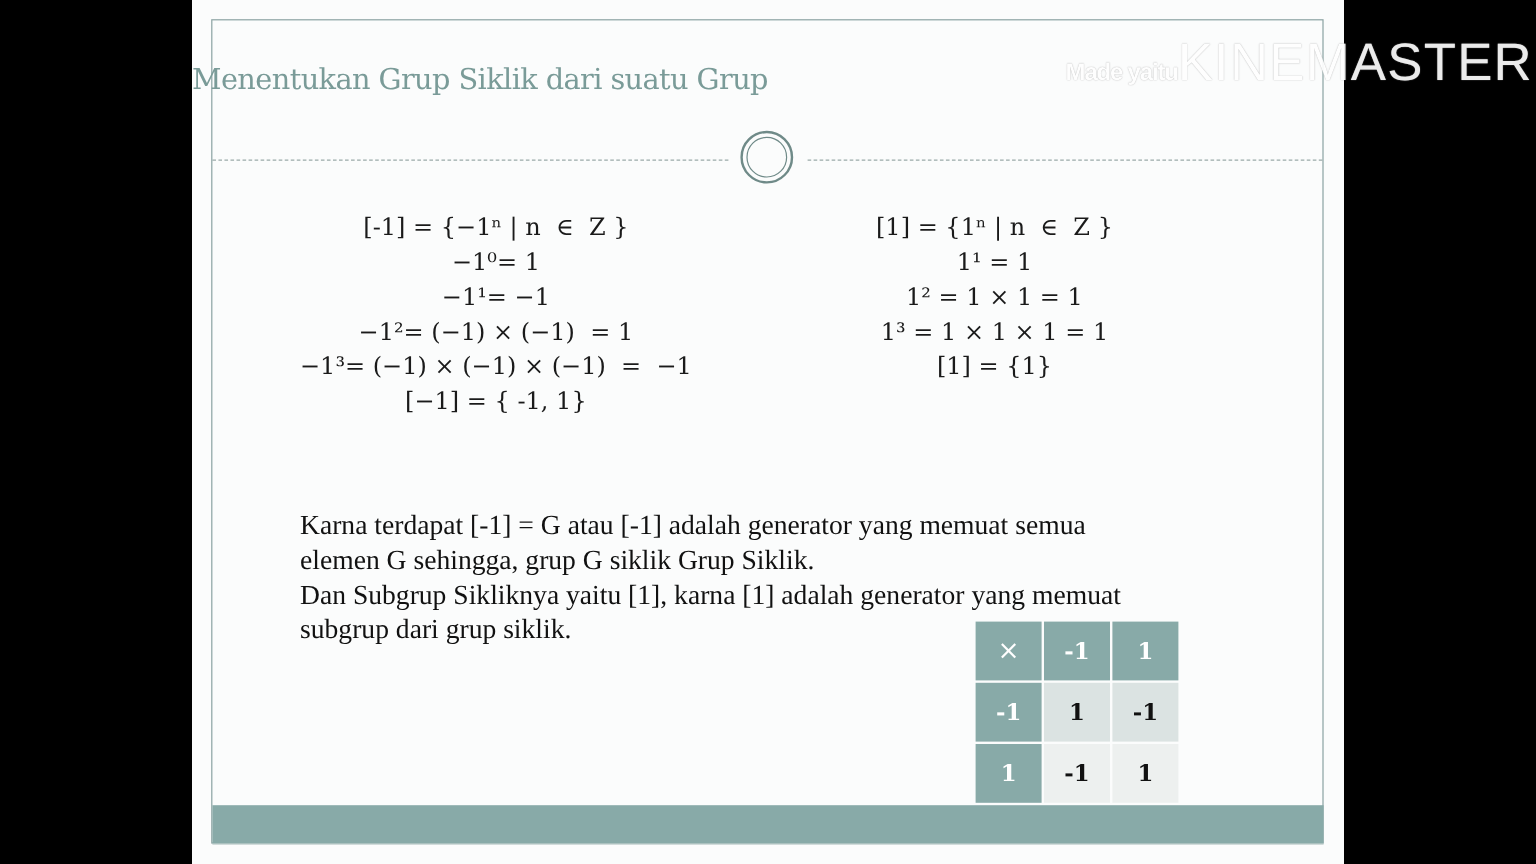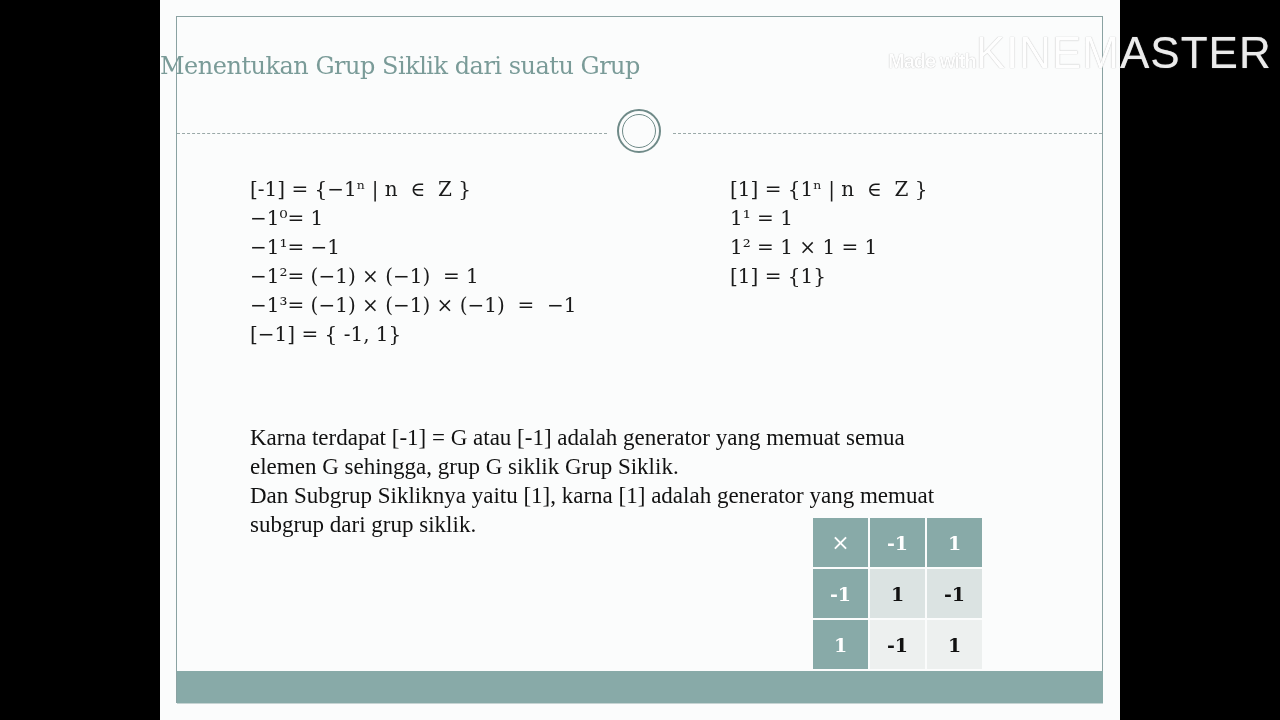--- a/index.html
+++ b/index.html
@@ -5,21 +5,21 @@
   html, body { margin:0; padding:0; }
   body { width:1280px; height:720px; background:#000; position:relative; overflow:hidden; font-family:"DejaVu Serif", serif; }
   .slide-area { position:absolute; left:160px; top:0; width:960px; height:720px; background:#fbfcfc; }
   .slide-frame { position:absolute; left:16px; top:16px; width:927px; height:687px; border:1px solid #8aa2a2; box-sizing:border-box; }
   .title { position:absolute; left:0; width:804px; top:52px; text-align:left; font-family:"DejaVu Serif", serif; font-size:24px; color:#7a9b98; letter-spacing:-0.5px; }
   .divider { position:absolute; top:133px; height:0; border-top:1px dashed #9aa9a8; }
   .divider.left { left:17px; width:430px; }
   .divider.right { left:513px; width:429px; }
   .ring { position:absolute; left:457px; top:109px; width:44px; height:44px; border-radius:50%; border:2px solid #6f8a88; box-sizing:border-box; background:#fbfcfc; }
   .ring::after { content:""; position:absolute; left:3px; top:3px; right:3px; bottom:3px; border-radius:50%; border:1.5px solid #6f8a88; }
-  .math { position:absolute; font-family:"DejaVu Serif", serif; font-size:20px; color:#1a1a1a; line-height:29px; }
+  .math { position:absolute; font-family:"DejaVu Serif", serif; font-size:20px; color:#1a1a1a; line-height:29px;text-align:center; }
   .math.left { left:90px; top:175px; }
   .math.right { left:570px; top:175px; }
   .math div { white-space:pre; }
   .para { position:absolute; left:90px; top:423px; width:800px; font-family:"Liberation Serif", serif; font-size:23px; line-height:29px; color:#111; }
   .para div { white-space:nowrap; }
   table.cayley { position:absolute; left:651px; top:516px; border-collapse:separate; border-spacing:2px; font-family:"DejaVu Serif", serif; font-weight:bold; font-size:19px; }
   table.cayley td { width:53px; height:47px; text-align:center; vertical-align:middle; }
   td.hdr { background:#88aaa8; color:#fff; }
   td.r1 { background:#dbe3e2; color:#111; }
   td.r2 { background:#edf0ef; color:#111; }
@@ -46,20 +46,21 @@
     <div>−1¹= −1</div>
     <div>−1²= (−1) × (−1)  = 1</div>
     <div>−1³= (−1) × (−1) × (−1)  =  −1</div>
     <div>[−1] = { -1, 1}</div>
   </div>
 
   <div class="math right">
     <div>[1] = {1ⁿ | n  ∈  Z }</div>
     <div>1¹ = 1</div>
     <div>1² = 1 × 1 = 1</div>
+    <div>1³ = 1 × 1 × 1 = 1</div>
     <div>[1] = {1}</div>
   </div>
 
   <div class="para">
     <div>Karna terdapat [-1] = G atau [-1] adalah generator yang memuat semua</div>
     <div>elemen G sehingga, grup G siklik Grup Siklik.</div>
     <div>Dan Subgrup Sikliknya yaitu [1], karna [1] adalah generator yang memuat</div>
     <div>subgrup dari grup siklik.</div>
   </div>
 
@@ -81,14 +82,14 @@
       <td class="r2">1</td>
     </tr>
   </tbody>
     </table>
 
   <div class="footer-bar"></div>
   <div class="footer-line"></div>
 </div>
 
 <div class="watermark">
-  <span class="made">Made with</span><span class="brand">KINEMASTER</span>
+  <span class="made">Made yaitu</span><span class="brand">KINEMASTER</span>
 </div>
 
 </body></html>

